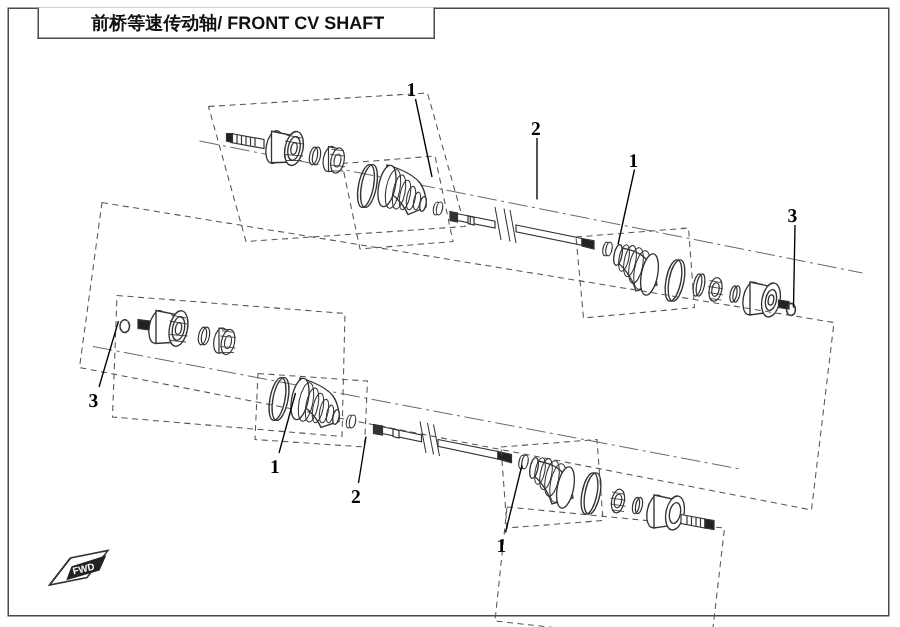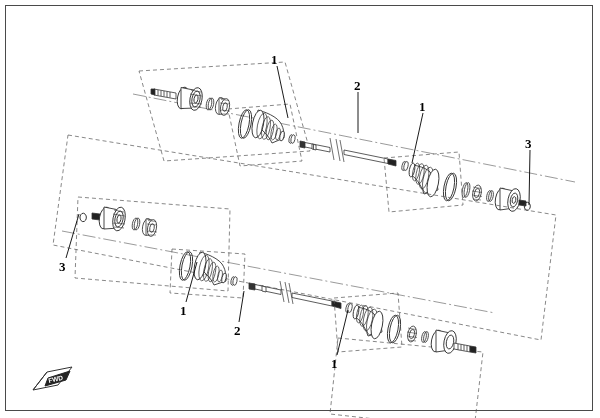--- a/index.html
+++ b/index.html
@@ -18,20 +18,23 @@
   .lbl{position:absolute;font-size:13px;font-weight:bold;color:#000;
        font-family:"Liberation Serif",serif;}
 </style>
 </head>
 <body>
 
 <div id="page">
 
   <div id="frame"></div>
 
+  <div id="title-box">
+    <div id="title-text">前桥等速传动轴/ FRONT CV SHAFT</div>
+  </div>
 
   <svg id="canvas" viewBox="0 0 600 418" xmlns="http://www.w3.org/2000/svg">
     <defs>
       <g id="ringShape">
         <ellipse cx="0" cy="0" rx="4" ry="13" fill="#fff" stroke="#333" stroke-width="0.8"></ellipse>
         <ellipse cx="0" cy="0" rx="2.6" ry="10" fill="#fff" stroke="#333" stroke-width="0.7"></ellipse>
       </g>
     </defs>
 
     <g>

